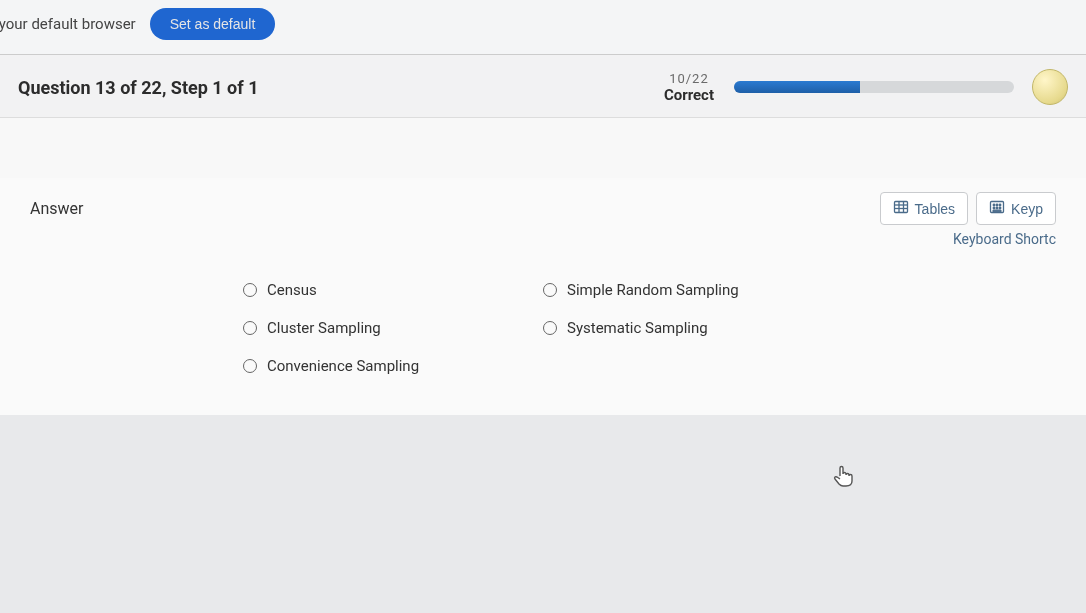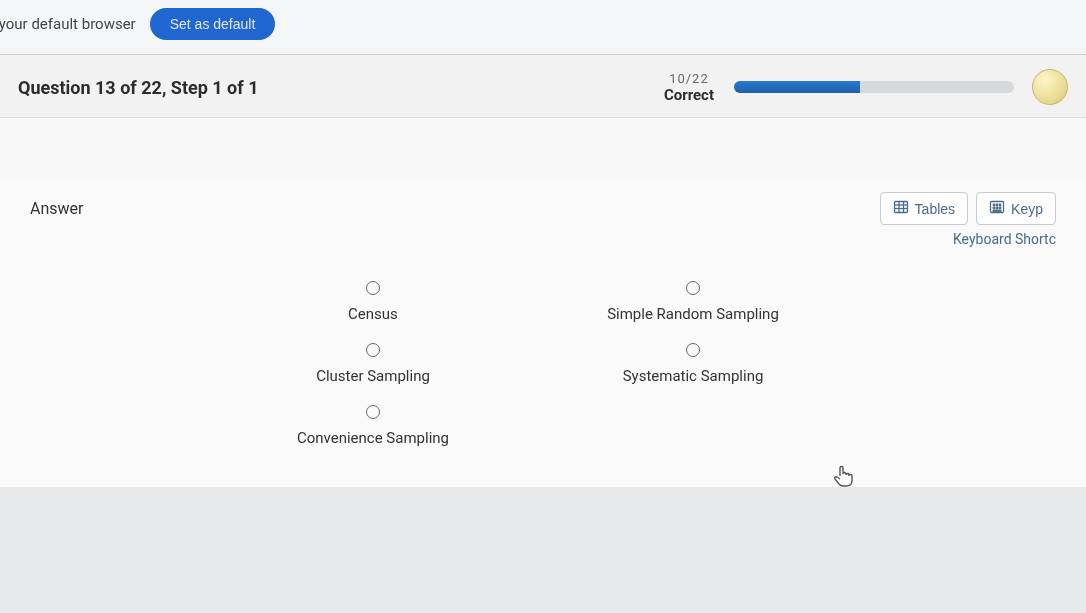--- a/index.html
+++ b/index.html
@@ -143,21 +143,20 @@
     margin: 34px auto 0 auto;
     width: fit-content;
   }
   .option {
     display: flex;
     align-items: center;
     gap: 10px;
     font-size: 15px;
     color: #333;
     cursor: pointer;
-    flex-direction: column;
   }
   .radio {
     width: 14px;
     height: 14px;
     border: 1.5px solid #666;
     border-radius: 50%;
     flex-shrink: 0;
   }
   .cursor-hand {
     position: absolute;

